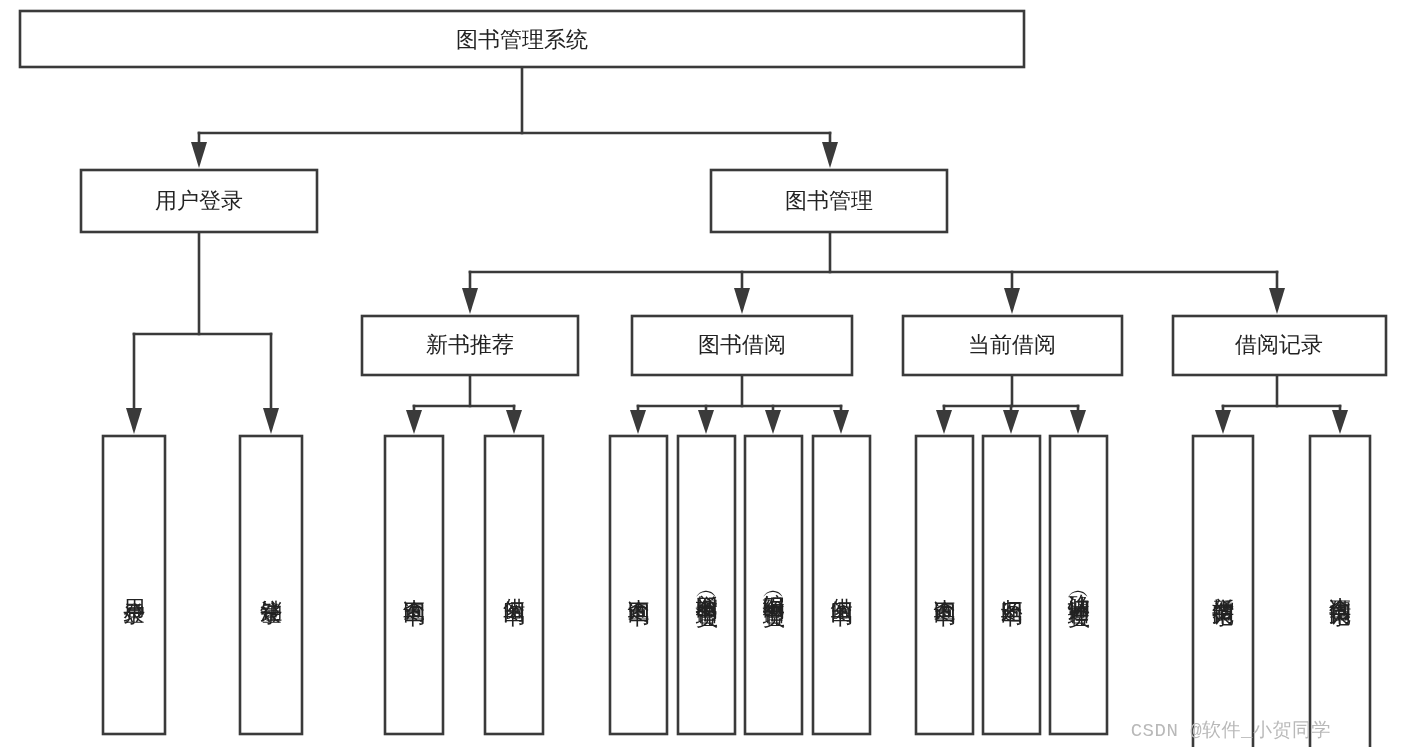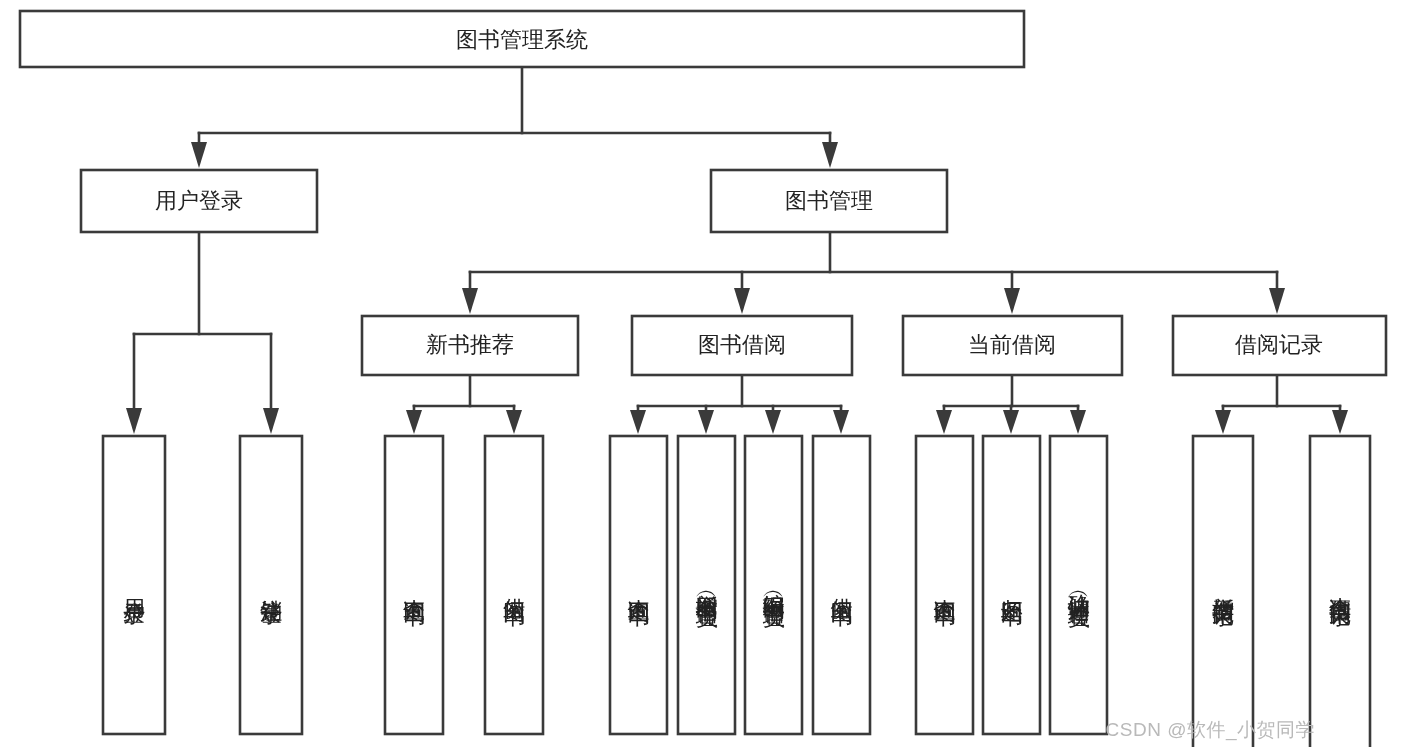--- a/index.html
+++ b/index.html
@@ -11,20 +11,21 @@
     width: 1405px;
     height: 747px;
     font-family: "Liberation Sans", "DejaVu Sans", sans-serif;
     overflow: hidden;
   }
   #diagram-root {
     position: relative;
     width: 1321px;
     height: 747px;
     background: #ffffff;
+    padding-left: 16px;
   }
   svg.diagram-svg {
     position: absolute;
     left: 0;
     top: 0;
     width: 1405px;
     height: 747px;
     display: block;
   }
   .node-box {
@@ -62,21 +63,21 @@
     align-items: center;
     justify-content: center;
     text-align: center;
     white-space: nowrap;
     pointer-events: none;
   }
   .watermark {
     position: absolute;
     right: 6px;
     bottom: 4px;
-    font-family: Liberation Sans, sans-serif;
+    font-family: Liberation Mono, monospace;
     font-size: 19px;
     color: #b9b9b9;
     white-space: nowrap;
     letter-spacing: 0.5px;
   }
 </style>
 </head>
 <body>
 
 <div id="diagram-root">

